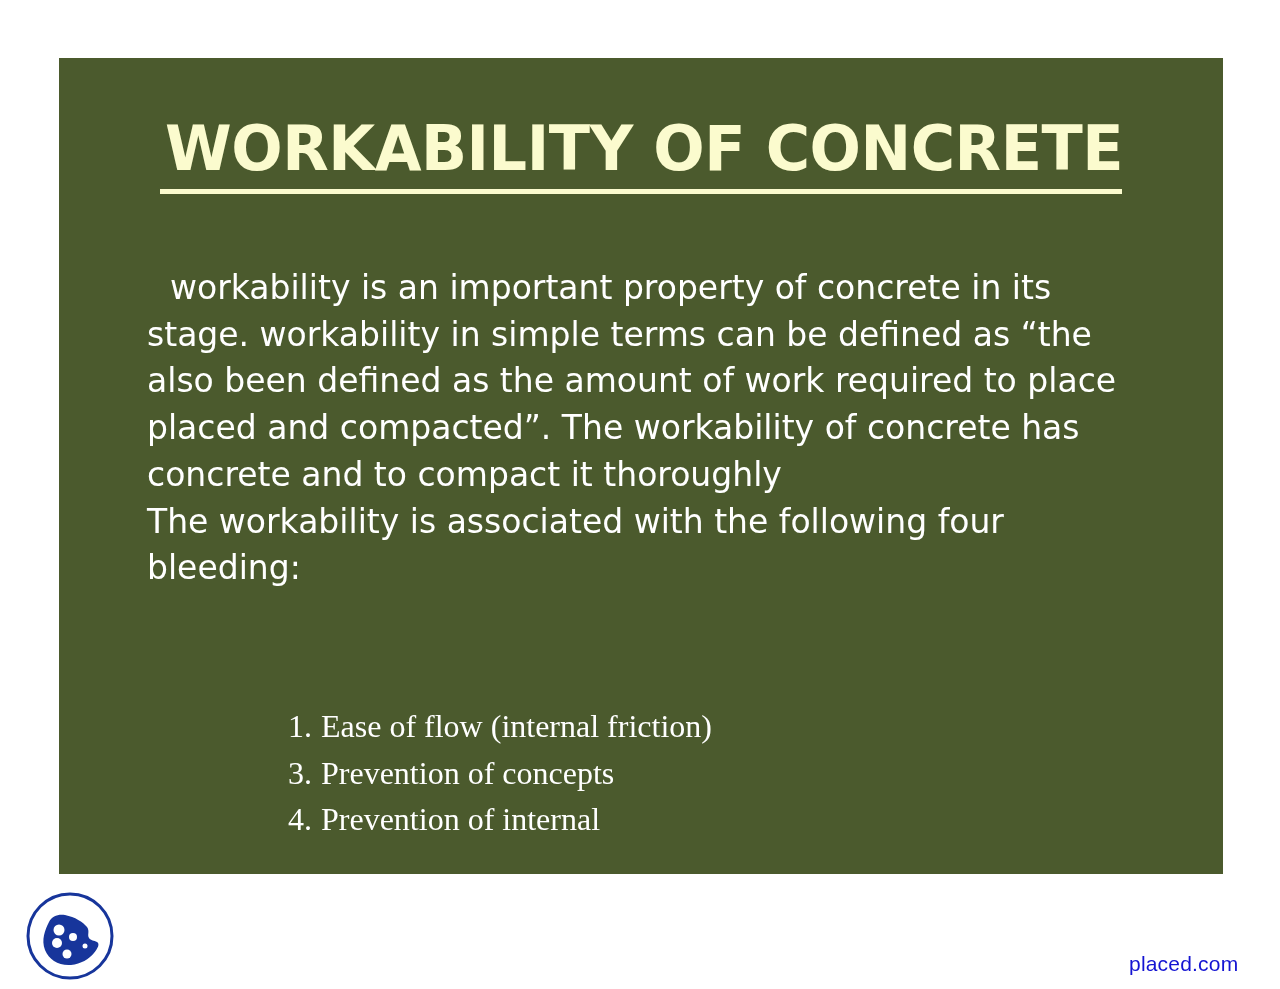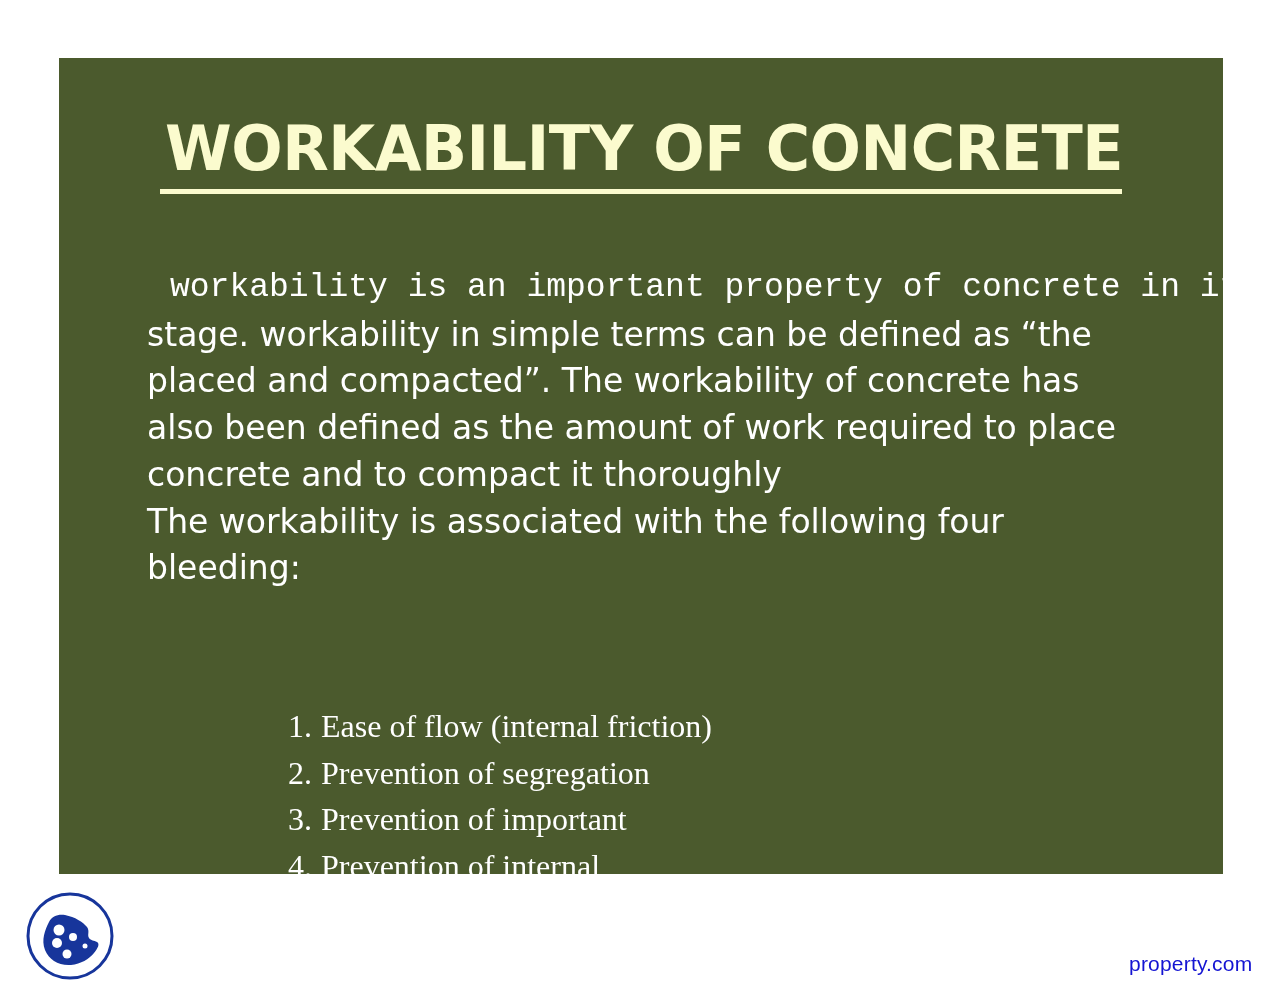--- a/index.html
+++ b/index.html
@@ -62,21 +62,20 @@
     font-size: 33px;
     line-height: 46.7px;
     font-weight: normal;
   }
   #body-text .para-line {
     white-space: nowrap;
     display: block;
   }
   #body-text .indent-first {
     padding-left: 23px;
-    font-family: Liberation Mono, monospace;
   }
 
   
   #concept-list {
     position: absolute;
     left: 229px;
     top: 645px;
     margin: 0;
     padding: 0;
     list-style: none;
@@ -121,39 +120,38 @@
 
 <div id="slide-panel">
 
   <div id="slide-title">WORKABILITY OF CONCRETE</div>
 
   <div id="title-underline"></div>
 
   <div id="body-text">
     <span class="para-line indent-first"> workability is an important property of concrete in its</span>
     <span class="para-line">stage. workability in simple terms can be defined as “the</span>
+    <span class="para-line">also been defined as the amount of work required to place</span>
     <span class="para-line">placed and compacted”. The workability of concrete has</span>
-    <span class="para-line">also been defined as the amount of work required to place</span>
     <span class="para-line">concrete and to compact  it thoroughly</span>
     <span class="para-line">The workability is associated with the following four</span>
     <span class="para-line">bleeding:</span>
   </div>
 
   <ul id="concept-list">
     <li><span class="num">1.</span><span>Ease of flow (internal friction)</span></li>
-    <li><span class="num">2.</span><span>Prevention of segregation</span></li>
-    <li><span class="num">3.</span><span>Prevention of important</span></li>
+    <li><span class="num">3.</span><span>Prevention of concepts</span></li>
     <li><span class="num">4.</span><span>Prevention of internal</span></li>
   </ul>
 
 </div>
 
 <svg id="docsity-logo" viewBox="0 0 98 98">
   <circle cx="49" cy="50" r="42" fill="none" stroke="#17359b" stroke-width="3"></circle>
   <path d="M28 36 C24 44 20 54 24 64 C28 74 38 80 50 79 C60 78 68 73 73 67 C77 62 79 58 76 56 C73 54 70 55 68 52 C66 49 69 45 66 41 C62 36 54 31 44 29 C37 28 31 30 28 36 Z" fill="#17359b"></path>
   <circle cx="38" cy="44" r="5.5" fill="#ffffff"></circle>
   <circle cx="36" cy="57" r="5" fill="#ffffff"></circle>
   <circle cx="52" cy="51" r="4" fill="#ffffff"></circle>
   <circle cx="46" cy="68" r="4.5" fill="#ffffff"></circle>
   <circle cx="64" cy="60" r="2.5" fill="#ffffff"></circle>
 </svg>
 
-<div id="docsity-watermark">property.com</div>
+<div id="docsity-watermark">placed.com</div>
 
 </body></html>

